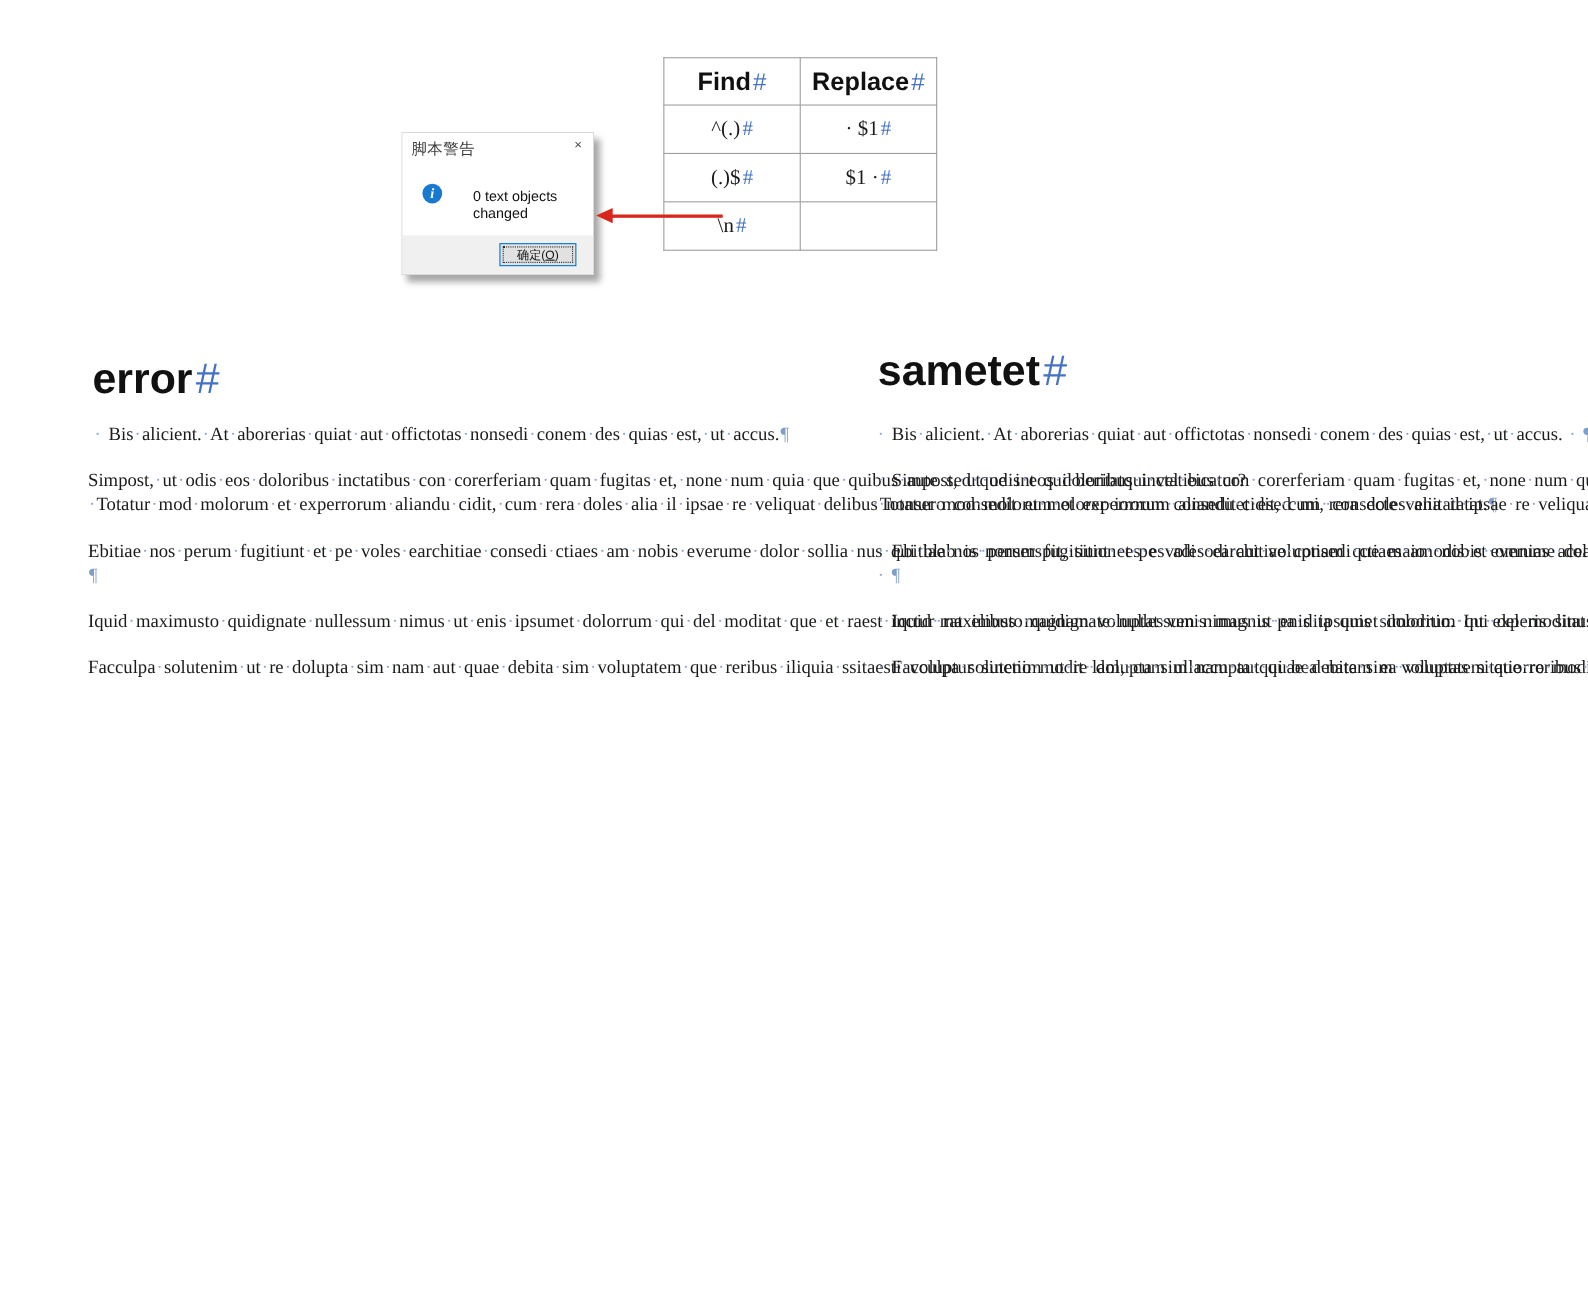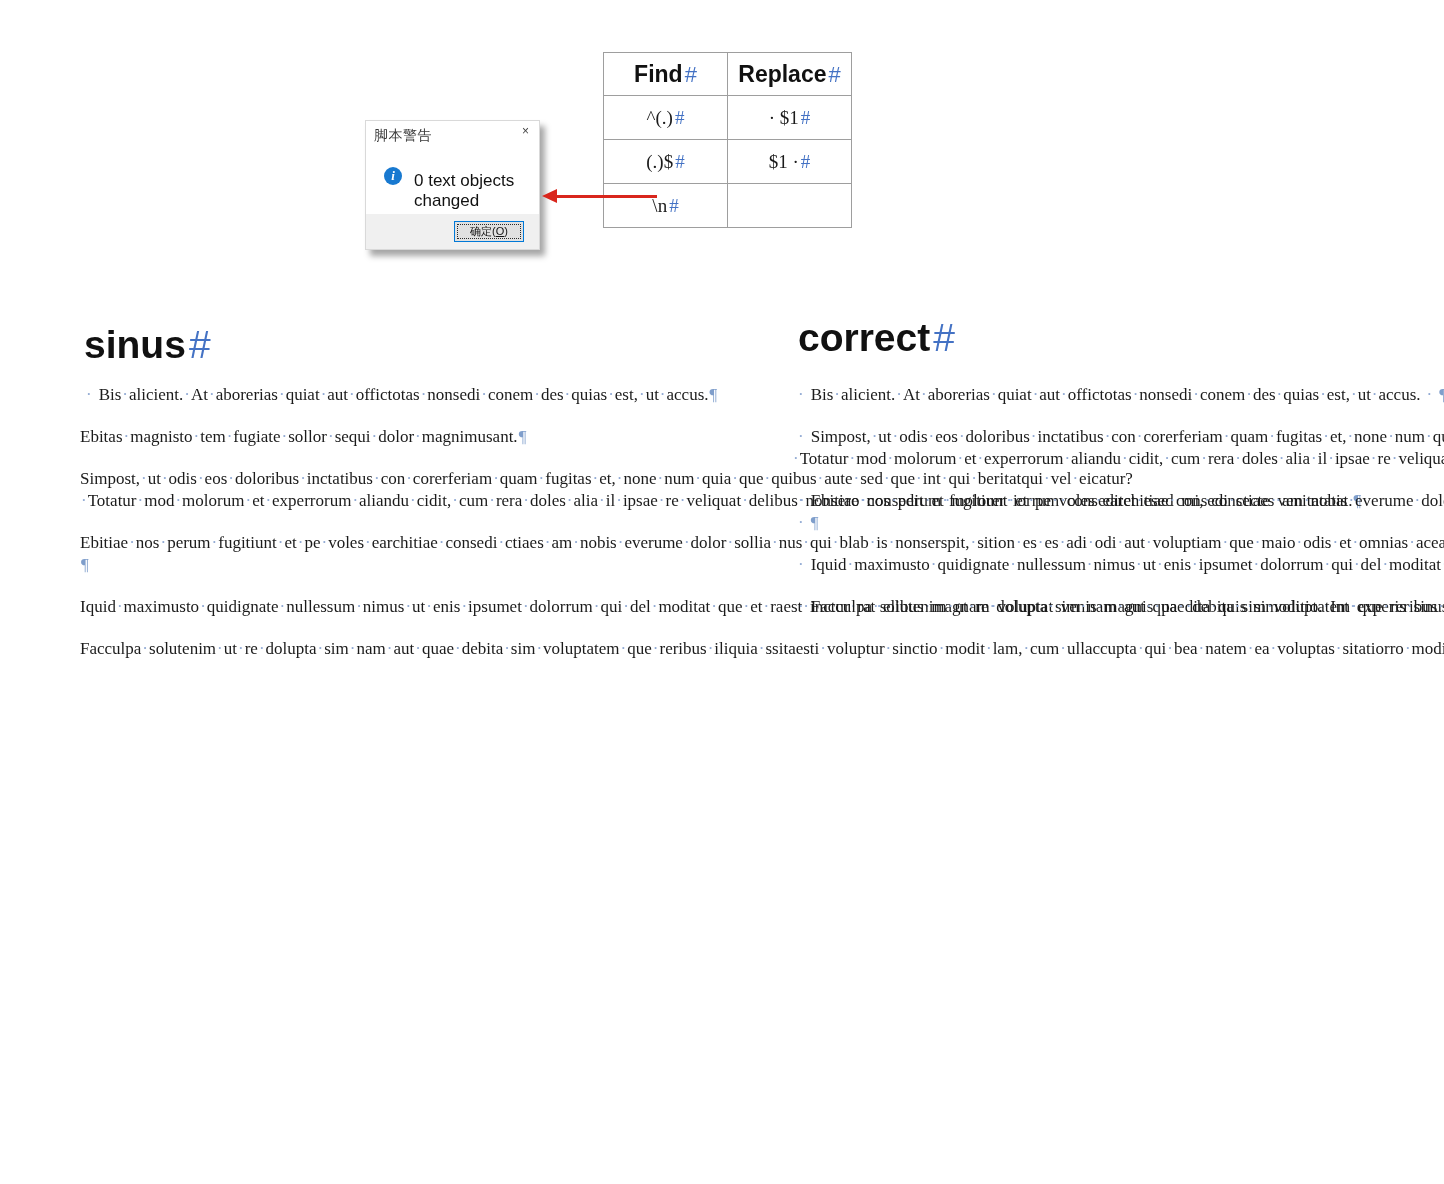--- a/index.html
+++ b/index.html
@@ -19,21 +19,21 @@
   
   .dialog{position:absolute;left:365px;top:120px;width:173px;height:128px;background:#fff;
           border:1px solid #d9d9d9;box-shadow:5px 6px 6px rgba(0,0,0,.35);}
   .dialog-titlebar{position:relative;height:22px;background:#fff;}
   .dialog-title{position:absolute;left:8px;top:6px;font-size:14px;color:#3a3a3a;letter-spacing:.5px;}
   .dialog-close{position:absolute;right:10px;top:4px;font-size:12px;color:#444;cursor:default;line-height:12px;}
   .dialog-body{position:absolute;left:0;top:22px;width:100%;height:71px;background:#fff;}
   .info-icon{position:absolute;left:18px;top:24px;width:18px;height:18px;border-radius:50%;
              background:#1879d0;color:#fff;font-family:"Liberation Serif",serif;font-style:italic;
              font-weight:bold;font-size:13px;text-align:center;line-height:18px;}
-  .dialog-message{position:absolute;left:48px;top:28px;font-size:17px;color:#111;}
+  .dialog-message{position:absolute;left:64px;top:28px;font-size:13px;color:#111;}
   .dialog-footer{position:absolute;left:0;bottom:0;width:100%;height:35px;background:#f0f0f0;}
   .ok-button{position:absolute;right:15px;top:7px;width:70px;height:21px;background:#e1e1e1;
              border:1px solid #0078d7;outline:1px dotted #2a2a2a;outline-offset:-4px;
              font-family:"Liberation Sans",sans-serif;font-size:11px;color:#111;padding:0;text-align:center;}
   .ok-button u{text-decoration:underline;}
 
   
   .arrow-line{position:absolute;left:556px;top:195px;width:101px;height:3px;background:#d9261c;}
   .arrow-head{position:absolute;left:542px;top:189px;width:0;height:0;
               border-top:7px solid transparent;border-bottom:7px solid transparent;
@@ -94,26 +94,25 @@
       <span class="dialog-message">0 text objects changed</span>
     </div>
     <div class="dialog-footer">
       <button class="ok-button"><span>确定(</span><u>O</u><span>)</span></button>
     </div>
   </div>
 
   <div class="arrow-line"></div>
   <div class="arrow-head"></div>
 
-  <h1 class="heading h-error"><span>sinus</span><span class="h-hash">#</span></h1>
-  <h1 class="heading h-correct"><span>correct</span><span class="h-hash">#</span></h1>
+  <h1 class="heading h-error"><span>error</span><span class="h-hash">#</span></h1>
+  <h1 class="heading h-correct"><span>sametet</span><span class="h-hash">#</span></h1>
 
   <div class="paras paras-error">
       <p class="para"><span class="sp lead">·</span>Bis<span class="sp">·</span>alicient.<span class="sp">·</span>At<span class="sp">·</span>aborerias<span class="sp">·</span>quiat<span class="sp">·</span>aut<span class="sp">·</span>offictotas<span class="sp">·</span>nonsedi<span class="sp">·</span>conem<span class="sp">·</span>des<span class="sp">·</span>quias<span class="sp">·</span>est,<span class="sp">·</span>ut<span class="sp">·</span>accus.<span class="pilcrow">¶</span></p>
-      <p class="para">Ebitas<span class="sp">·</span>magnisto<span class="sp">·</span>tem<span class="sp">·</span>fugiate<span class="sp">·</span>sollor<span class="sp">·</span>sequi<span class="sp">·</span>dolor<span class="sp">·</span>magnimusant.<span class="pilcrow">¶</span></p>
       <p class="para">Simpost,<span class="sp">·</span>ut<span class="sp">·</span>odis<span class="sp">·</span>eos<span class="sp">·</span>doloribus<span class="sp">·</span>inctatibus<span class="sp">·</span>con<span class="sp">·</span>corerferiam<span class="sp">·</span>quam<span class="sp">·</span>fugitas<span class="sp">·</span>et,<span class="sp">·</span>none<span class="sp">·</span>num<span class="sp">·</span>quia<span class="sp">·</span>que<span class="sp">·</span>quibus<span class="sp">·</span>aute<span class="sp">·</span>sed<span class="sp">·</span>que<span class="sp">·</span>int<span class="sp">·</span>qui<span class="sp">·</span>beritatqui<span class="sp">·</span>vel<span class="sp">·</span>eicatur?<span class="sp">·</span>Totatur<span class="sp">·</span>mod<span class="sp">·</span>molorum<span class="sp">·</span>et<span class="sp">·</span>experrorum<span class="sp">·</span>aliandu<span class="sp">·</span>cidit,<span class="sp">·</span>cum<span class="sp">·</span>rera<span class="sp">·</span>doles<span class="sp">·</span>alia<span class="sp">·</span>il<span class="sp">·</span>ipsae<span class="sp">·</span>re<span class="sp">·</span>veliquat<span class="sp">·</span>delibus<span class="sp">·</span>nonsero<span class="sp">·</span>consedit<span class="sp">·</span>et<span class="sp">·</span>molorer<span class="sp">·</span>iorrum<span class="sp">·</span>conseditet<span class="sp">·</span>esed<span class="sp">·</span>mi,<span class="sp">·</span>consecte<span class="sp">·</span>venitatatat.<span class="pilcrow">¶</span></p>
       <p class="para">Ebitiae<span class="sp">·</span>nos<span class="sp">·</span>perum<span class="sp">·</span>fugitiunt<span class="sp">·</span>et<span class="sp">·</span>pe<span class="sp">·</span>voles<span class="sp">·</span>earchitiae<span class="sp">·</span>consedi<span class="sp">·</span>ctiaes<span class="sp">·</span>am<span class="sp">·</span>nobis<span class="sp">·</span>everume<span class="sp">·</span>dolor<span class="sp">·</span>sollia<span class="sp">·</span>nus<span class="sp">·</span>qui<span class="sp">·</span>blab<span class="sp">·</span>is<span class="sp">·</span>nonserspit,<span class="sp">·</span>sition<span class="sp">·</span>es<span class="sp">·</span>es<span class="sp">·</span>adi<span class="sp">·</span>odi<span class="sp">·</span>aut<span class="sp">·</span>voluptiam<span class="sp">·</span>que<span class="sp">·</span>maio<span class="sp">·</span>odis<span class="sp">·</span>et<span class="sp">·</span>omnias<span class="sp">·</span>aceateconsecatemarumnonessitalisditressitatismosremvolorepeofficiurecullicatusinimusdaesecepersperovitaquismoquassequoeumiliberspissitiautresusdaepaveriadoloreconporsimagnihitatemporiosreremquiblabipsusandandandaerotoberoofficabipidemagnistemniminessuntetur?<span class="pilcrow">¶</span></p>
       <p class="para">Iquid<span class="sp">·</span>maximusto<span class="sp">·</span>quidignate<span class="sp">·</span>nullessum<span class="sp">·</span>nimus<span class="sp">·</span>ut<span class="sp">·</span>enis<span class="sp">·</span>ipsumet<span class="sp">·</span>dolorrum<span class="sp">·</span>qui<span class="sp">·</span>del<span class="sp">·</span>moditat<span class="sp">·</span>que<span class="sp">·</span>et<span class="sp">·</span>raest<span class="sp">·</span>inctur<span class="sp">·</span>rat<span class="sp">·</span>elibus<span class="sp">·</span>magnam<span class="sp">·</span>voluptat<span class="sp">·</span>venis<span class="sp">·</span>magnis<span class="sp">·</span>pa<span class="sp">·</span>dita<span class="sp">·</span>quis<span class="sp">·</span>simoditio.<span class="sp">·</span>Int<span class="sp">·</span>experis<span class="sp">·</span>sinus,sametet,voluptam,consequassumidestemnisdolorautvenimepedquobearianobitmosadminvereperuntidus.</p>
       <p class="para">Facculpa<span class="sp">·</span>solutenim<span class="sp">·</span>ut<span class="sp">·</span>re<span class="sp">·</span>dolupta<span class="sp">·</span>sim<span class="sp">·</span>nam<span class="sp">·</span>aut<span class="sp">·</span>quae<span class="sp">·</span>debita<span class="sp">·</span>sim<span class="sp">·</span>voluptatem<span class="sp">·</span>que<span class="sp">·</span>reribus<span class="sp">·</span>iliquia<span class="sp">·</span>ssitaesti<span class="sp">·</span>voluptur<span class="sp">·</span>sinctio<span class="sp">·</span>modit<span class="sp">·</span>lam,<span class="sp">·</span>cum<span class="sp">·</span>ullaccupta<span class="sp">·</span>qui<span class="sp">·</span>bea<span class="sp">·</span>natem<span class="sp">·</span>ea<span class="sp">·</span>voluptas<span class="sp">·</span>sitatiorro<span class="sp">·</span>modisautantporelamquatur,ommodiciuntofficiisetquatesveliquatatlabo.Udaserrorepromaximusdaeptatfugiaesnempossidoloblandusvoloruptiaquidelessumlaudanisitatisdolessuntectidiorroidemremeumfacessequecomnisautquaerecoredoluptatire,quidexpliqueetveleatquatiaspraeellissequibusapientofficiisesequaturaspeetusdoluptianisetliquiaeabore.</p>
     </div>
   <div class="paras paras-correct">
       <p class="para"><span class="sp lead">·</span>Bis<span class="sp">·</span>alicient.<span class="sp">·</span>At<span class="sp">·</span>aborerias<span class="sp">·</span>quiat<span class="sp">·</span>aut<span class="sp">·</span>offictotas<span class="sp">·</span>nonsedi<span class="sp">·</span>conem<span class="sp">·</span>des<span class="sp">·</span>quias<span class="sp">·</span>est,<span class="sp">·</span>ut<span class="sp">·</span>accus.<span class="sp trail">·</span><span class="pilcrow">¶</span></p>
       <p class="para"><span class="sp lead">·</span>Simpost,<span class="sp">·</span>ut<span class="sp">·</span>odis<span class="sp">·</span>eos<span class="sp">·</span>doloribus<span class="sp">·</span>inctatibus<span class="sp">·</span>con<span class="sp">·</span>corerferiam<span class="sp">·</span>quam<span class="sp">·</span>fugitas<span class="sp">·</span>et,<span class="sp">·</span>none<span class="sp">·</span>num<span class="sp">·</span>quiaquequibusautesedqueintquiberitatquiveleicatur?<span class="sp">·</span>Totatur<span class="sp">·</span>mod<span class="sp">·</span>molorum<span class="sp">·</span>et<span class="sp">·</span>experrorum<span class="sp">·</span>aliandu<span class="sp">·</span>cidit,<span class="sp">·</span>cum<span class="sp">·</span>rera<span class="sp">·</span>doles<span class="sp">·</span>alia<span class="sp">·</span>il<span class="sp">·</span>ipsae<span class="sp">·</span>re<span class="sp">·</span>veliquatdelibusnonseroconseditetmoloreriorrumconseditetesedmi,consectevenitatatat.</p>
       <p class="para"><span class="sp lead">·</span>Ebitiae<span class="sp">·</span>nos<span class="sp">·</span>perum<span class="sp">·</span>fugitiunt<span class="sp">·</span>et<span class="sp">·</span>pe<span class="sp">·</span>voles<span class="sp">·</span>earchitiae<span class="sp">·</span>consedi<span class="sp">·</span>ctiaes<span class="sp">·</span>am<span class="sp">·</span>nobis<span class="sp">·</span>everume<span class="sp">·</span>dolorsollianusquiblabisnonserspit,sitionesesadiodiautvoluptiamquemaioodisetomniasaceateconsecatemarumnonessitalisditressitatismosremvolorepeofficiurecullicatusinimusdaesecepersperovitaquismoquassequoeumiliberspissitiautresusdaepaveriadoloreconporsimagnihitatemporiosreremquiblabipsusandandandaerotoberoofficabipidemagnistemniminessuntetur?<span class="sp trail">·</span><span class="pilcrow">¶</span></p>
       <p class="para"><span class="sp lead">·</span>Iquid<span class="sp">·</span>maximusto<span class="sp">·</span>quidignate<span class="sp">·</span>nullessum<span class="sp">·</span>nimus<span class="sp">·</span>ut<span class="sp">·</span>enis<span class="sp">·</span>ipsumet<span class="sp">·</span>dolorrum<span class="sp">·</span>qui<span class="sp">·</span>del<span class="sp">·</span>moditat<span class="sp">·</span>queetraestincturratelibusmagnamvoluptatvenismagnispaditaquissimoditio.Intexperissinus,sametet,voluptam,consequassumidestemnisdolorautvenimepedquobearianobitmosadminvereperuntidus.</p>

